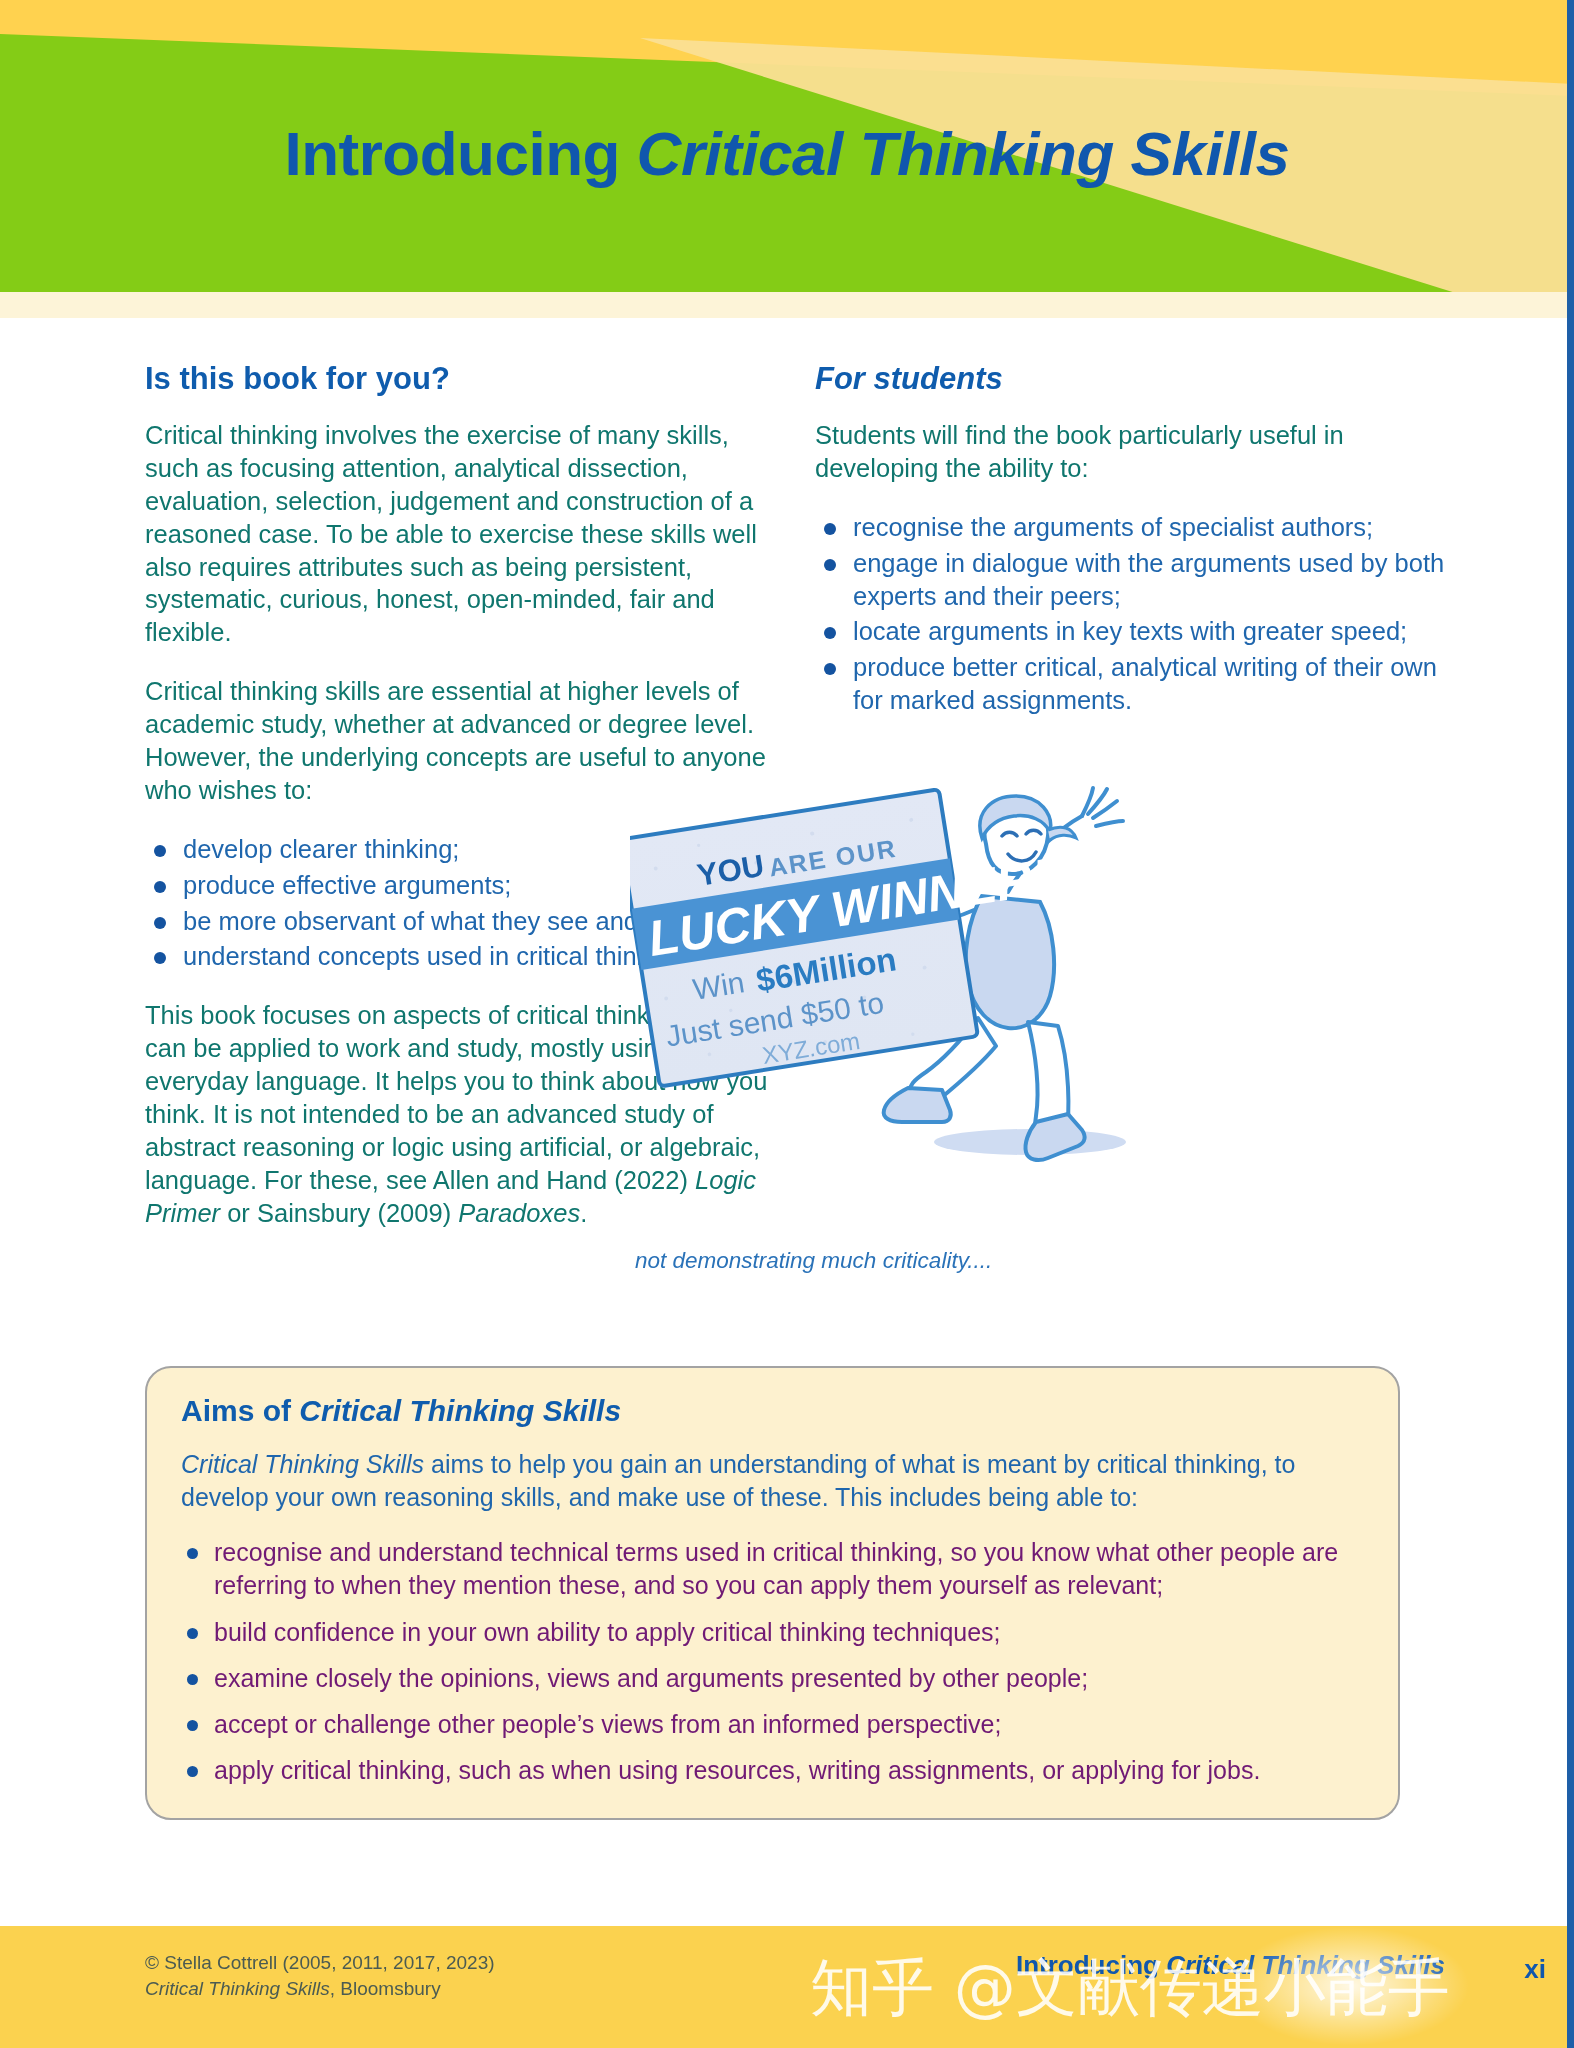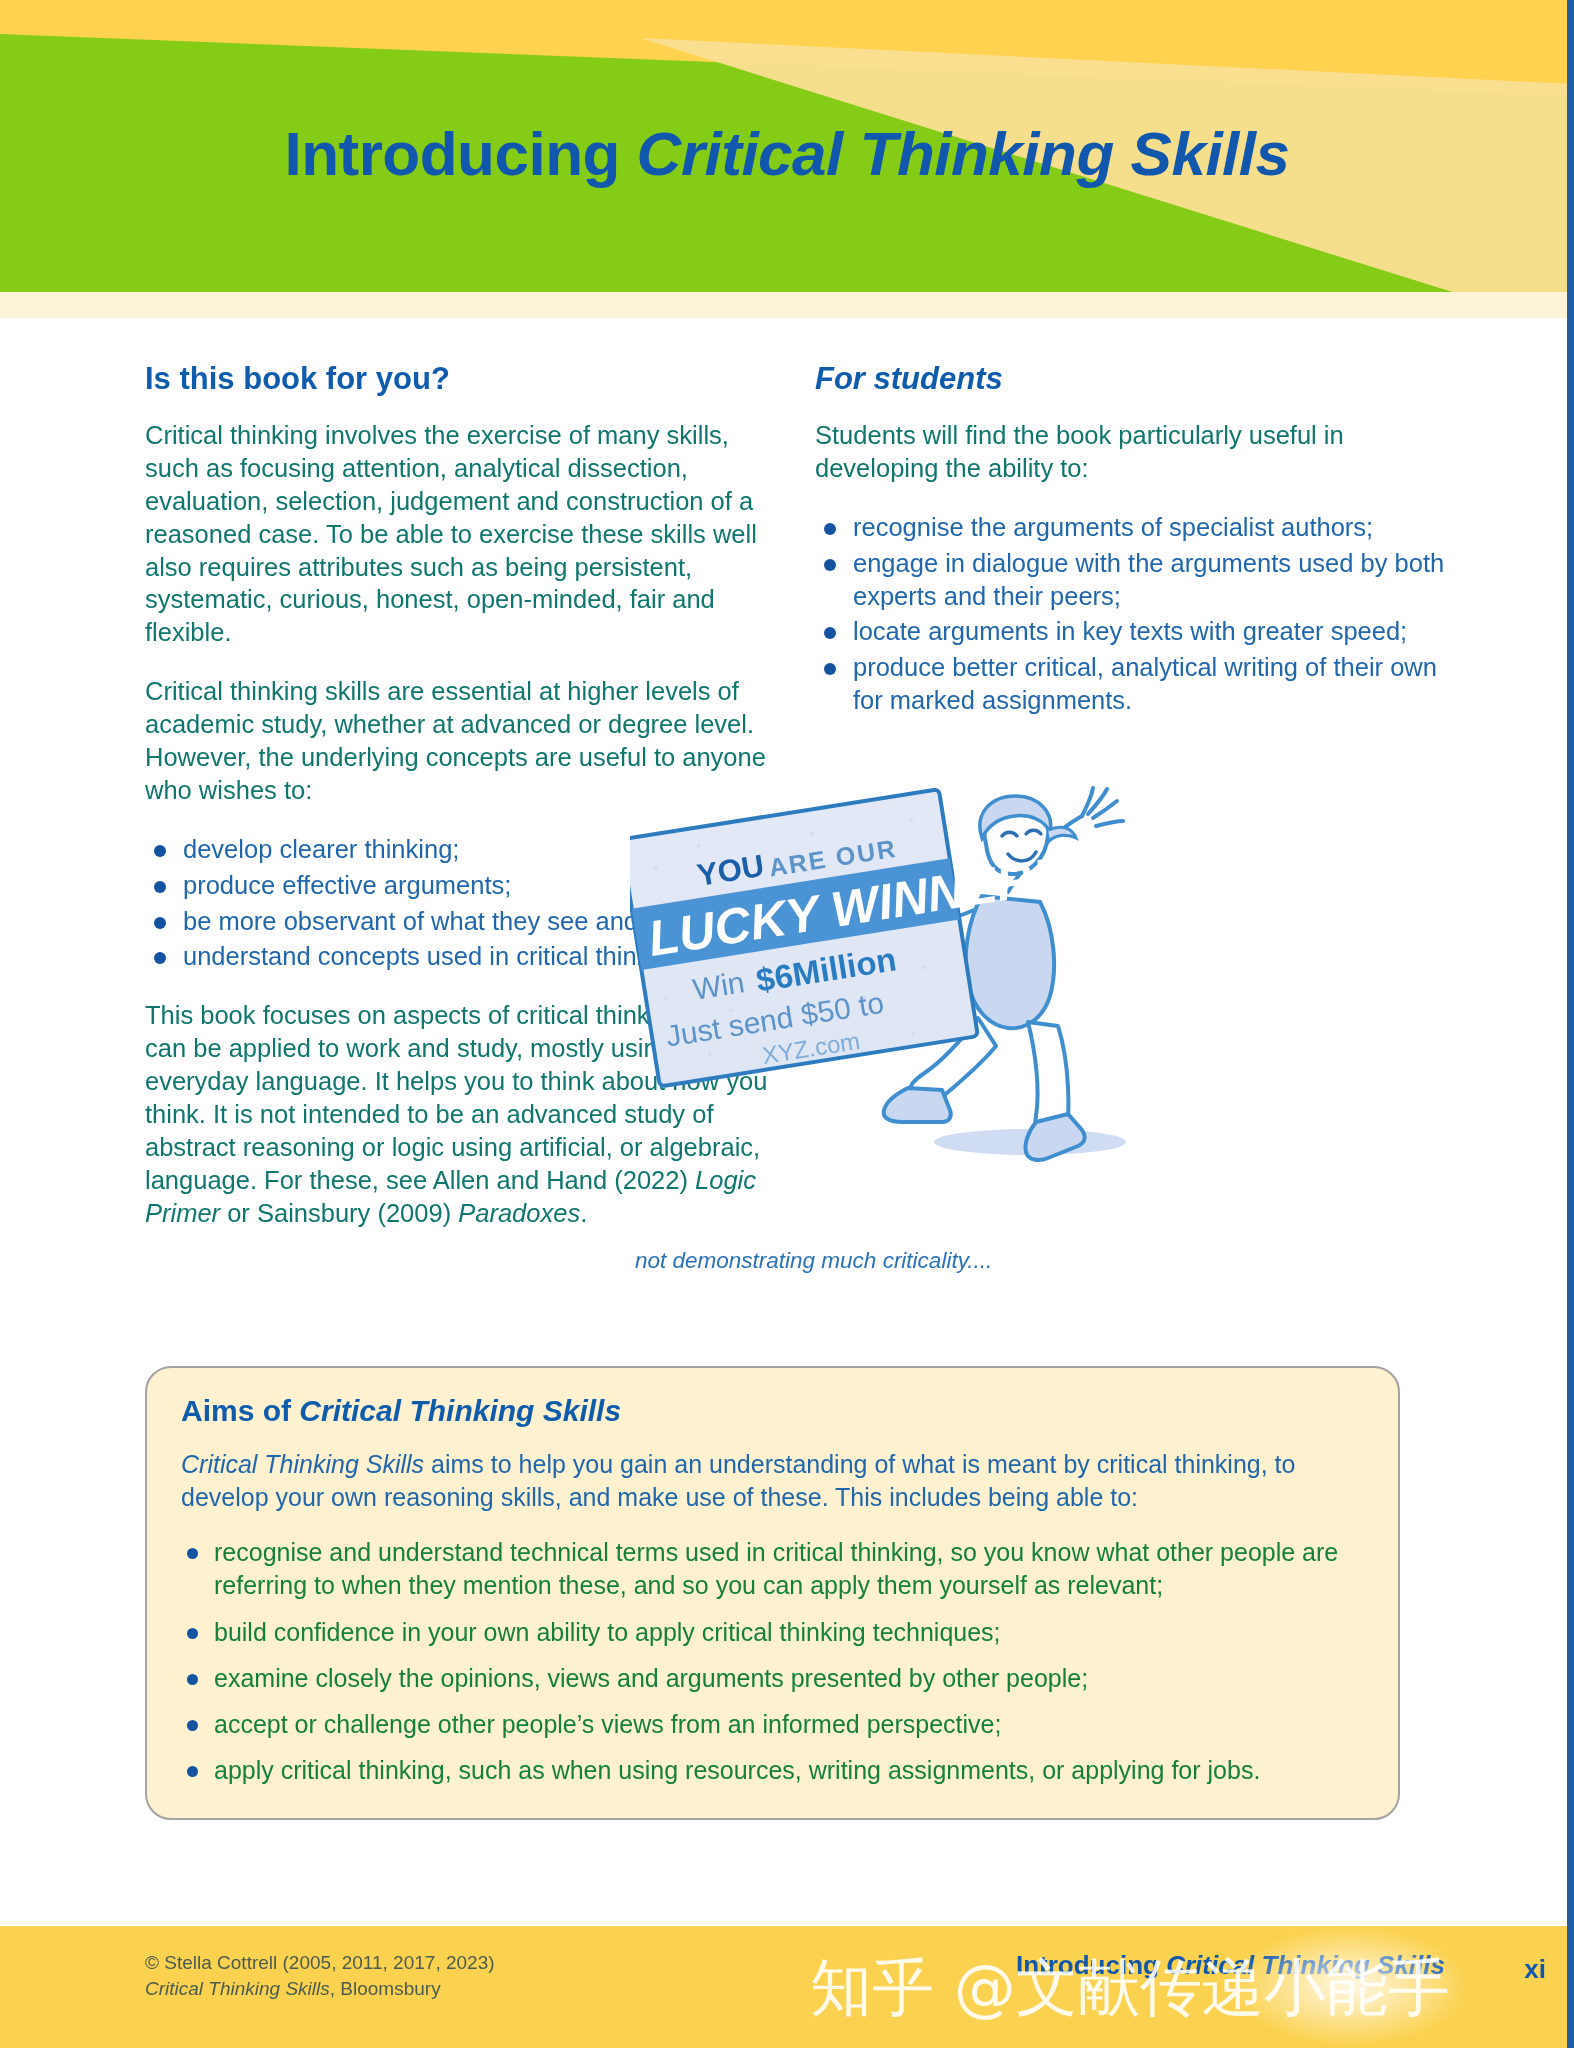--- a/index.html
+++ b/index.html
@@ -161,21 +161,21 @@
     font-size: 25px;
     line-height: 1.32;
   }
   .aims ul {
     margin: 0;
     padding: 0;
     list-style: none;
   }
   .aims ul li {
     position: relative;
-    color: #15803d;
+    color: #701a75;
     font-size: 25px;
     line-height: 1.33;
     padding-left: 33px;
     margin-bottom: 13px;
   }
   .aims ul li:last-child { margin-bottom: 0; }
   .aims ul li::before {
     content: "";
     position: absolute;
     left: 6px; top: 12px;

